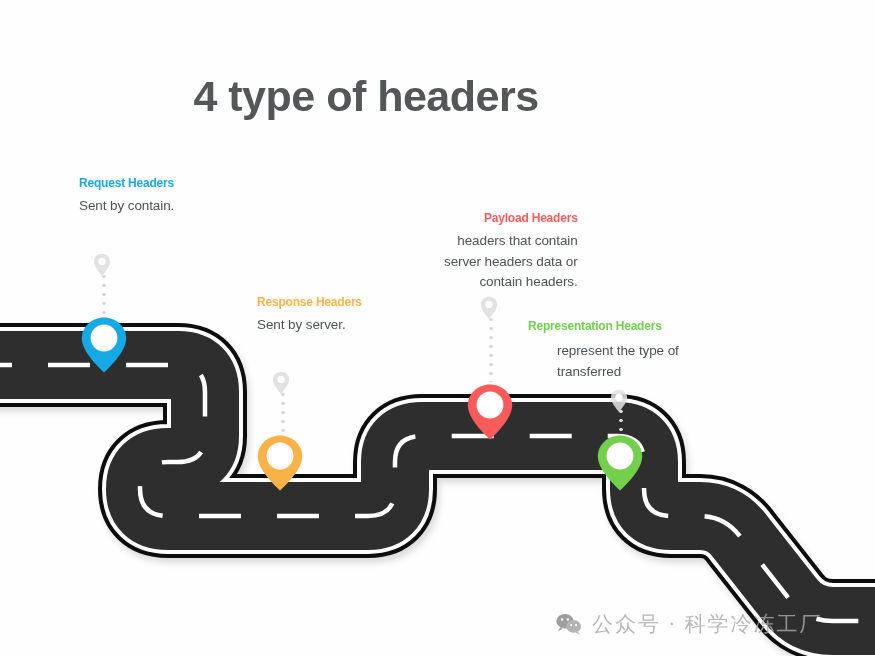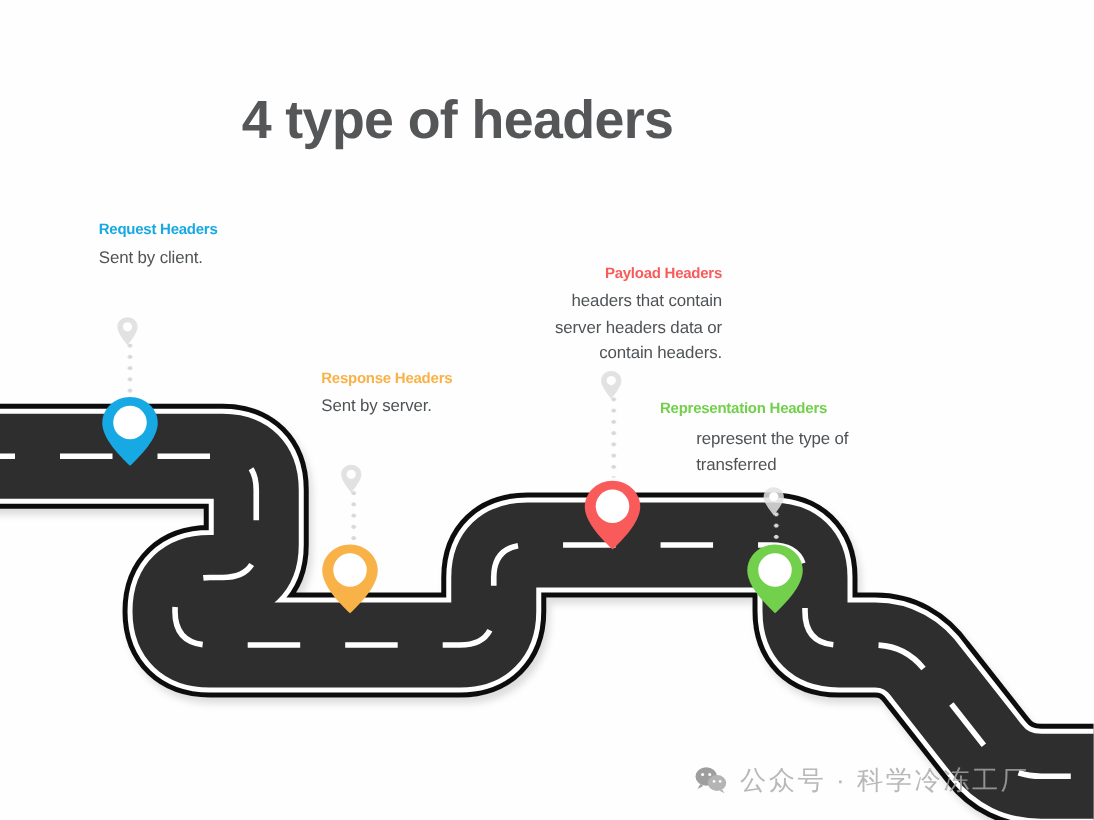--- a/index.html
+++ b/index.html
@@ -88,21 +88,21 @@
     position: absolute;
     left: 556px;
     top: 604px;
     height: 40px;
     display: flex;
     align-items: center;
     gap: 10px;
     color: #a9a9a9;
     font-size: 21px;
     letter-spacing: 2px;
-    font-family: Liberation Sans, sans-serif;
+    font-family: Liberation Serif, serif;
     pointer-events: none;
   }
   #watermark .wm-text { opacity: 0.82; }
 </style>
 </head>
 <body>
 
 <div id="stage">
 
   <div id="page-title">4 type of headers</div>
@@ -146,21 +146,21 @@
     <use href="#roadline" stroke="#ffffff" stroke-width="76" stroke-linecap="butt" stroke-linejoin="round"></use>
 
     <use href="#roadline" stroke="#2e2e2e" stroke-width="68" stroke-linecap="butt" stroke-linejoin="round"></use>
 
     <use href="#roadline" stroke="#ffffff" stroke-width="4.5" stroke-linecap="butt" stroke-dasharray="42 36"></use>
   </svg>
 
   <div class="callout" id="callout-request">
     <div class="callout-title" style="color:#17a9e3">Request Headers</div>
     <div class="callout-body">
-      <div>Sent by client.</div>
+      <div>Sent by contain.</div>
     </div>
   </div>
 
   <div class="callout" id="callout-response">
     <div class="callout-title" style="color:#f9b248">Response Headers</div>
     <div class="callout-body">
       <div>Sent by server.</div>
     </div>
   </div>
 

